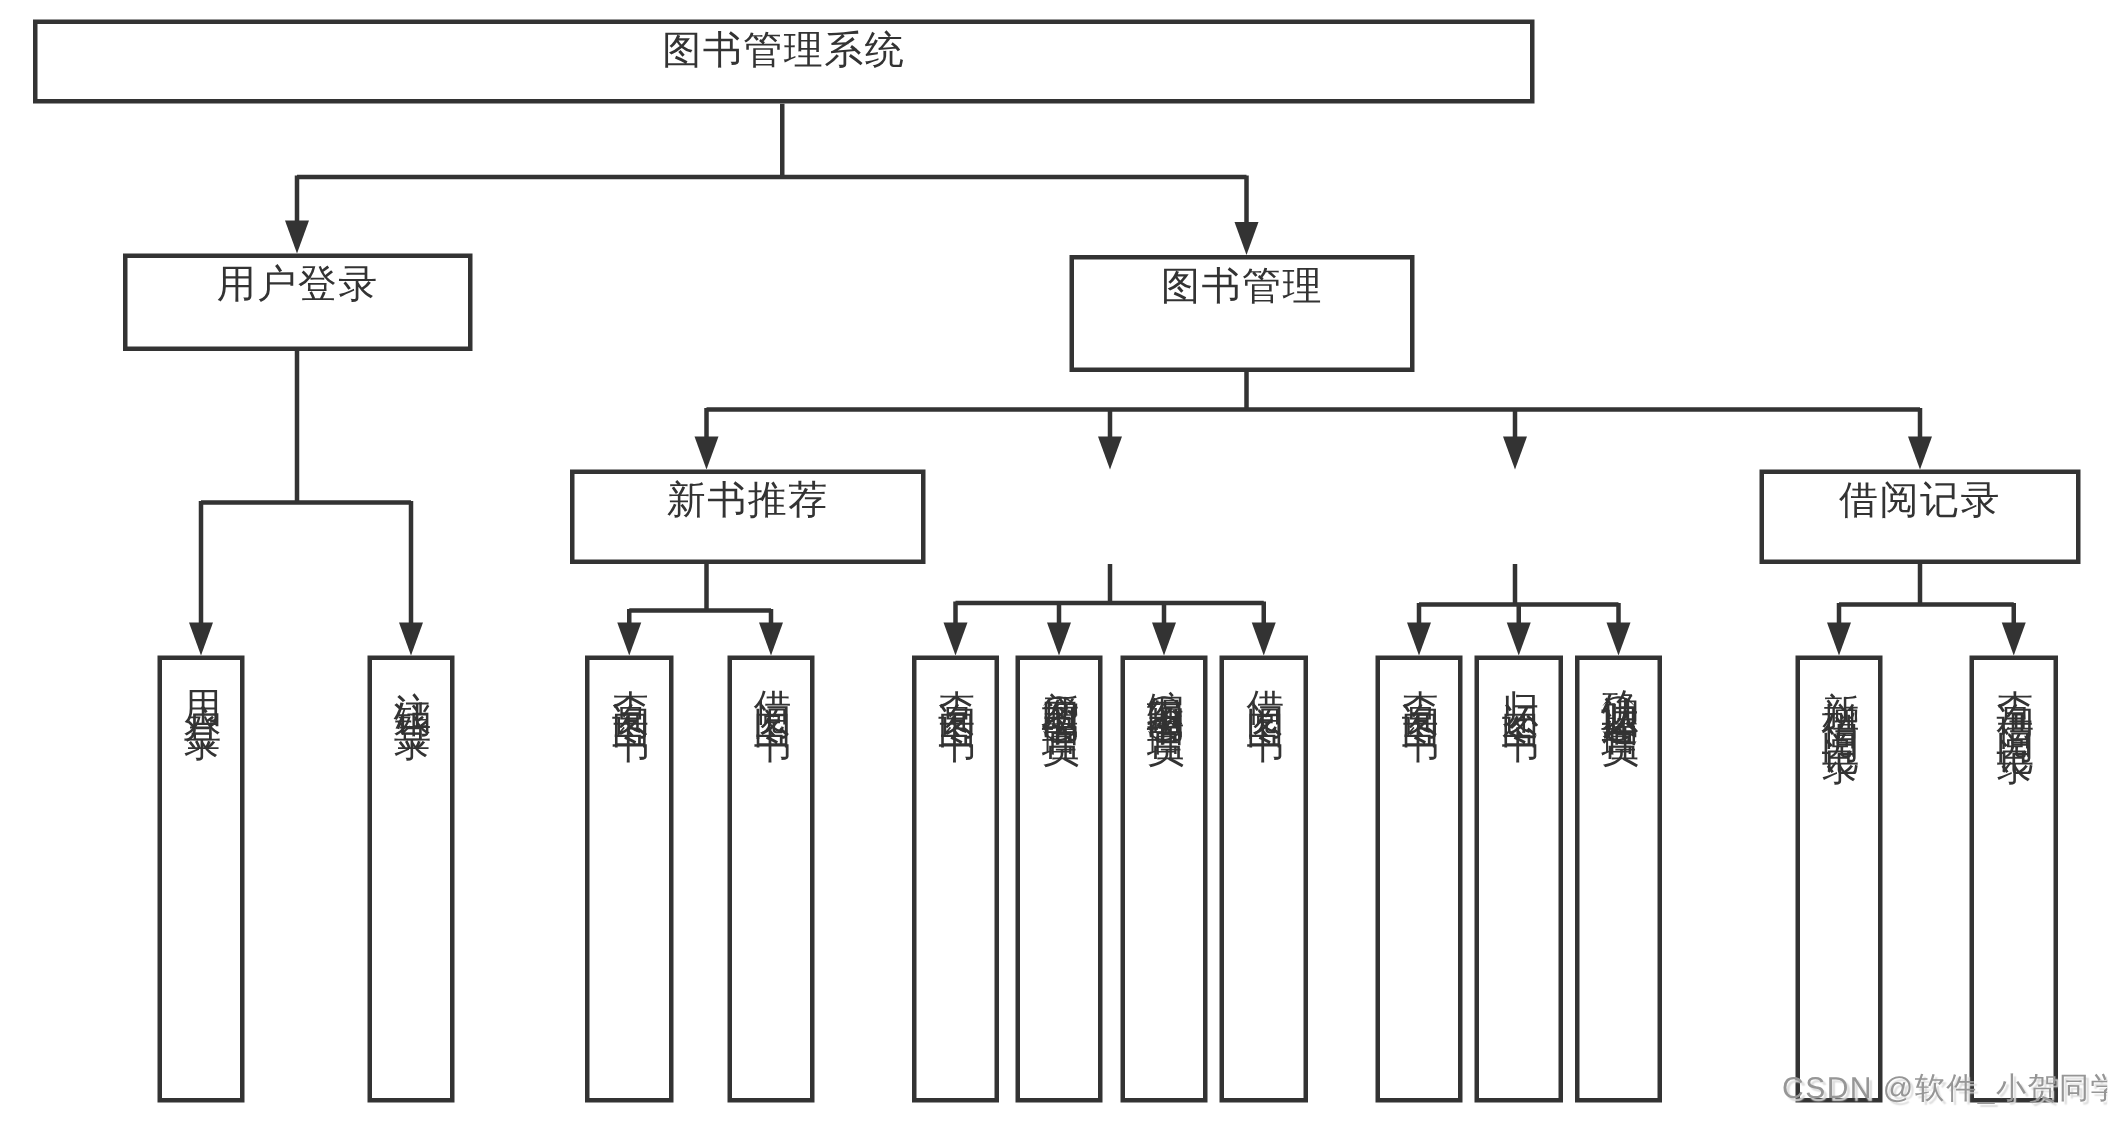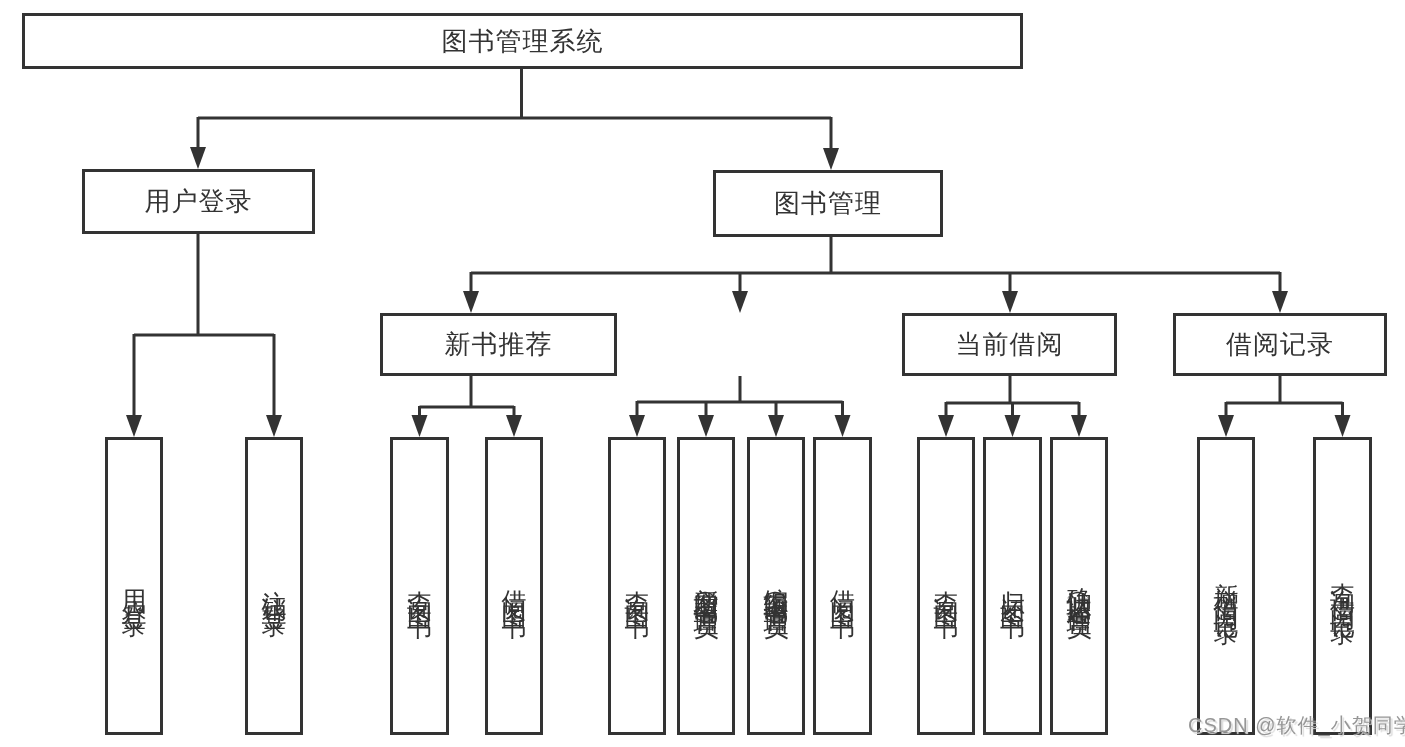--- a/index.html
+++ b/index.html
@@ -7,21 +7,21 @@
     position:relative;width:1405px;height:747px;background:#ffffff;
     font-family:"Liberation Sans","DejaVu Sans",sans-serif;
     --line:#333333;--border:#333333;--text:#333333;--wm:#969696;
     overflow:hidden;
   }
   .connectors{position:absolute;left:0;top:0;width:1405px;height:747px;}
   .connectors path{stroke:var(--line);stroke-width:3;fill:none;}
   .connectors polygon{fill:var(--line);stroke:none;}
   .box{
     position:absolute;background:#ffffff;border:3px solid var(--border);
-    box-sizing:border-box;display:flex;align-items:center;justify-content:center;
+    box-sizing:border-box;display:flex;justify-content:center;
     color:var(--text);
   }
   .box.h .label{font-size:26px;letter-spacing:1px;white-space:nowrap;}
   .box.v .label{
     writing-mode:vertical-rl;text-orientation:mixed;
     font-size:25px;line-height:1;letter-spacing:8px;
   }
   .box.v .label.tight{letter-spacing:4px;}
   .watermark{
     position:absolute;left:1188px;top:712px;z-index:5;
@@ -70,29 +70,26 @@
     <polygon points="1342.5,437 1334.5,415 1350.5,415"></polygon>
   </svg>
 
   <div class="box h" style="left:22px;top:13px;width:1001px;height:56px">
     <span class="label">图书管理系统</span>
   </div>
 
   <div class="box h" style="left:82px;top:169px;width:233px;height:65px">
     <span class="label">用户登录</span>
   </div>
-  <div class="box h" style="left:713px;top:170px;width:230px;height:67px">
+  <div class="box h" style="left:713px;top:170px;width:230px;height:78px">
     <span class="label">图书管理</span>
   </div>
 
   <div class="box h" style="left:380px;top:313px;width:237px;height:63px">
     <span class="label">新书推荐</span>
-  </div>
-  <div class="box h" style="left:902px;top:313px;width:215px;height:63px">
-    <span class="label">当前借阅</span>
   </div>
   <div class="box h" style="left:1173px;top:313px;width:214px;height:63px">
     <span class="label">借阅记录</span>
   </div>
 
   <div class="box v" style="left:105px;top:437px;width:58px;height:298px">
     <span class="label">用户登录</span>
   </div>
   <div class="box v" style="left:245px;top:437px;width:58px;height:298px">
     <span class="label">注销登录</span>

